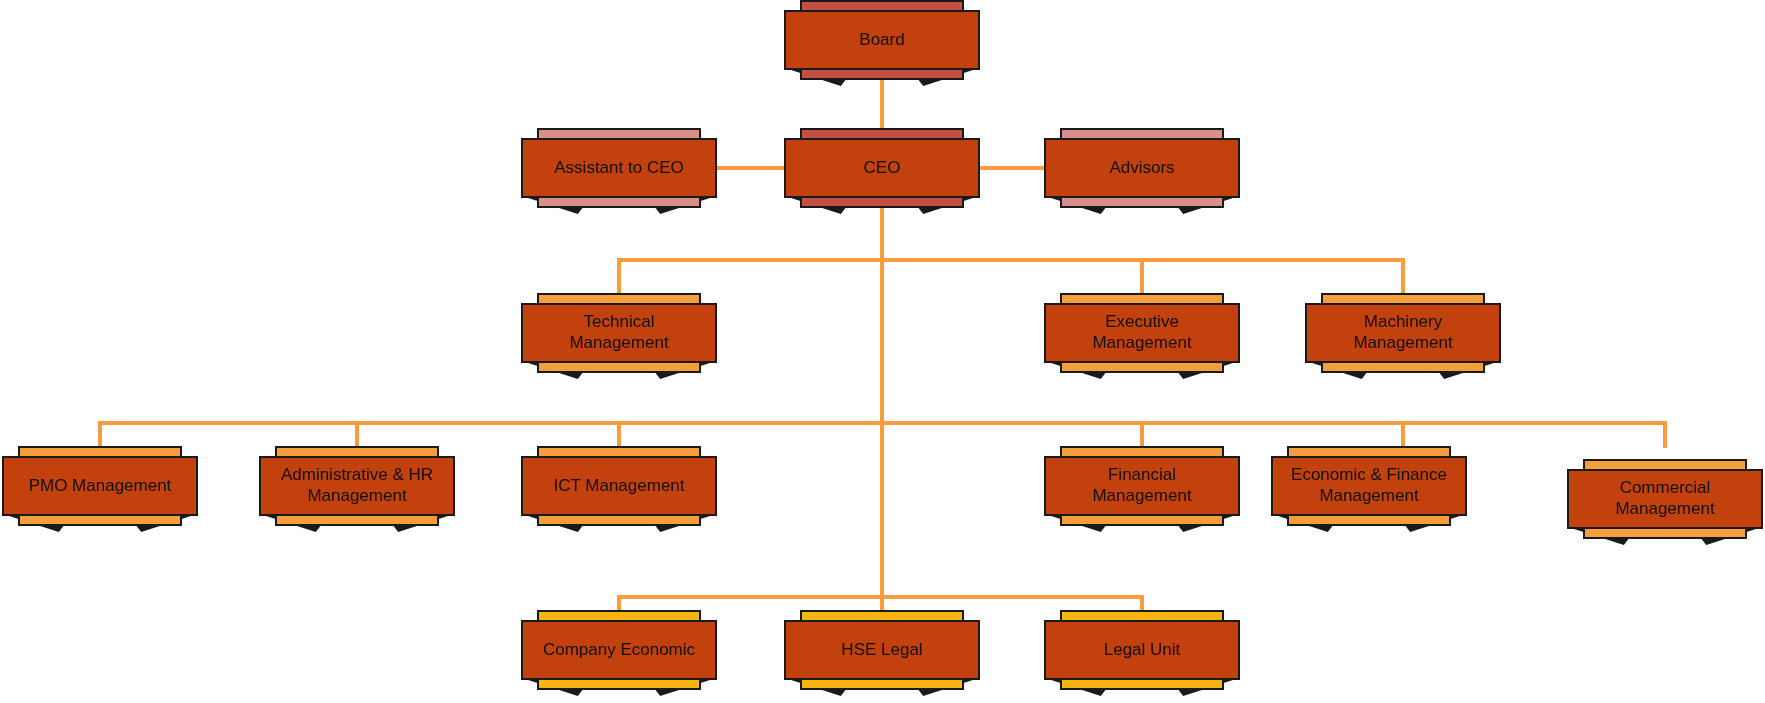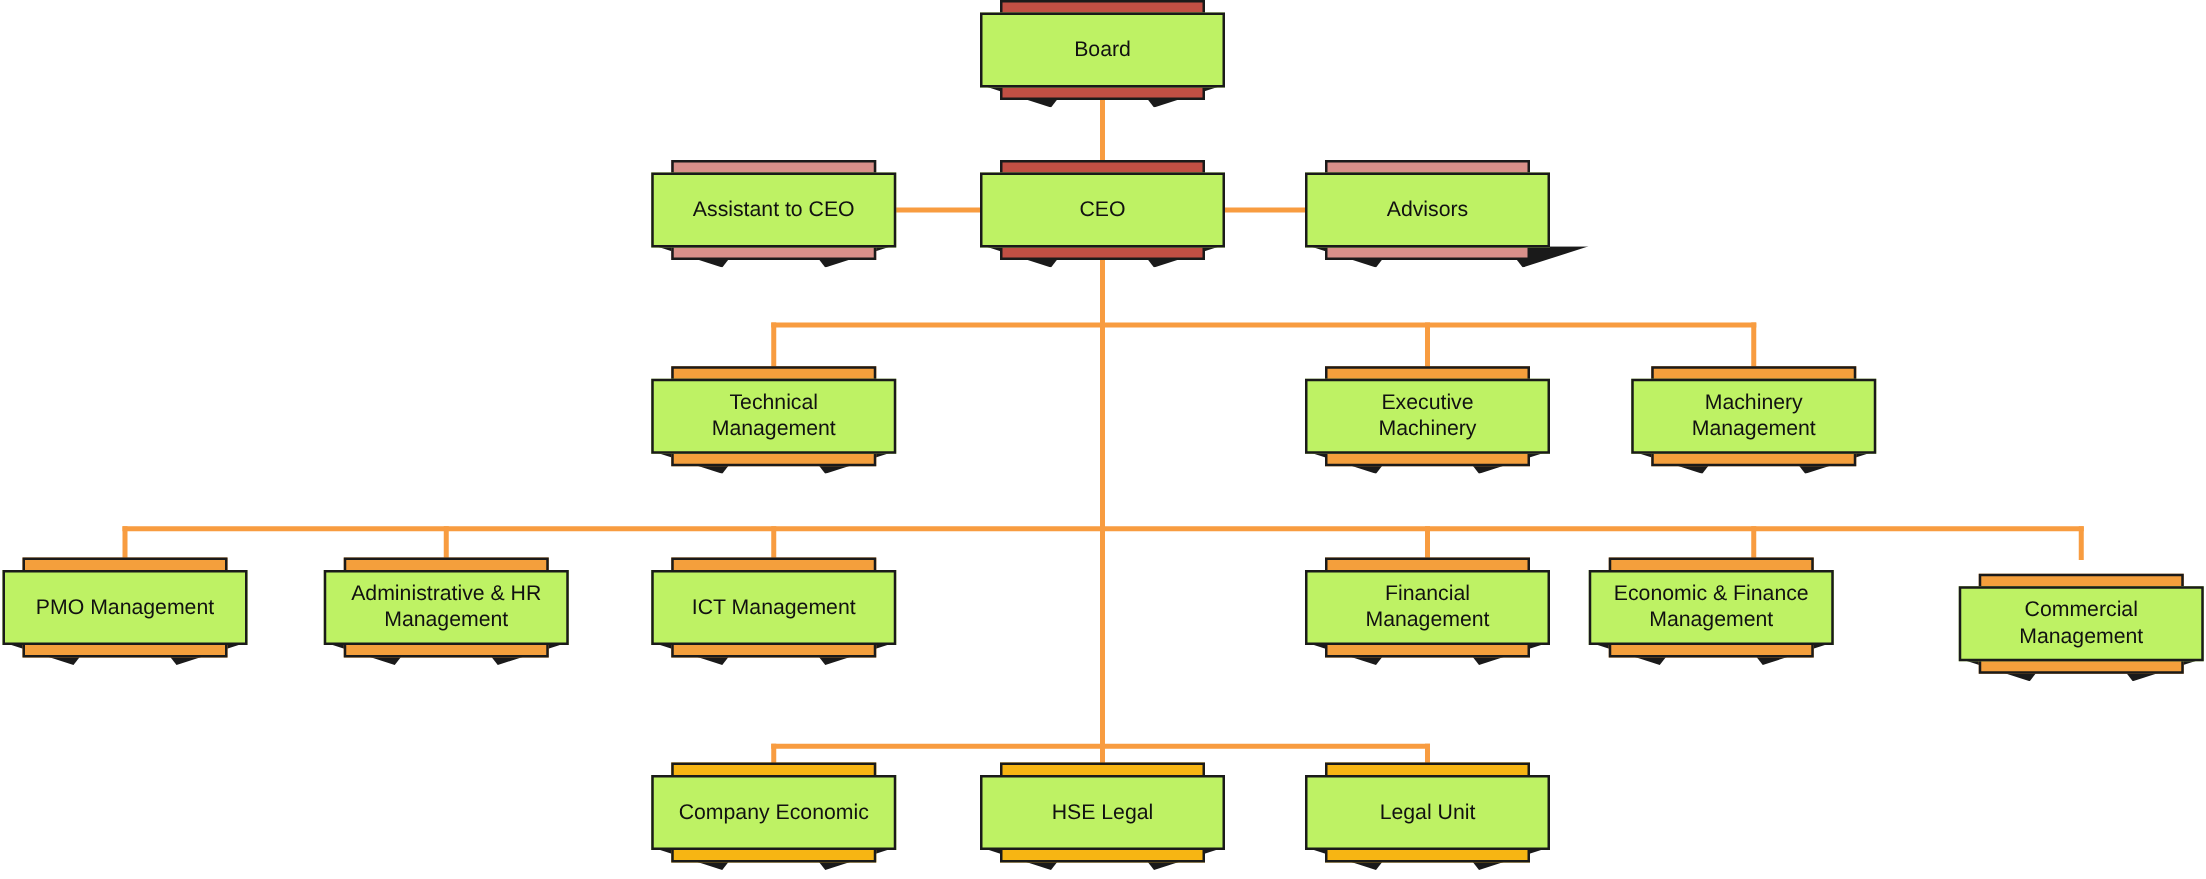--- a/index.html
+++ b/index.html
@@ -40,21 +40,21 @@
     z-index: 1;
   }
   .node .fold.left  { left: 4px;  clip-path: polygon(0 0, 100% 0, 80% 100%); }
   .node .fold.right { right: 4px; clip-path: polygon(0 0, 100% 0, 20% 100%); }
   .node .box {
     position: absolute;
     left: 0;
     top: 10px;
     width: 196px;
     height: 60px;
-    background: #bef264;
+    background: #c2410c;
     border: 2px solid #1a1a1a;
     box-sizing: border-box;
     z-index: 3;
     display: flex;
     align-items: center;
     justify-content: center;
     text-align: center;
   }
   .node .label {
     font-size: 17px;
@@ -112,21 +112,21 @@
     </div>
     <div class="node" style="left: 784px; top: 128px;">
       <div class="fold left"></div>
       <div class="fold right"></div>
       <div class="bar bottom" style="background: rgb(193, 79, 68);"></div>
       <div class="bar top" style="background: rgb(193, 79, 68);"></div>
       <div class="box">
         <span class="label">CEO</span>
       </div>
     </div>
-    <div class="node" style="left: 1044px; top: 128px; padding-left: 35px;">
+    <div class="node" style="left: 1044px; top: 128px;">
       <div class="fold left"></div>
       <div class="fold right"></div>
       <div class="bar bottom" style="background: rgb(217, 144, 138);"></div>
       <div class="bar top" style="background: rgb(217, 144, 138);"></div>
       <div class="box">
         <span class="label">Advisors</span>
       </div>
     </div>
     <div class="node" style="left: 521px; top: 293px;">
       <div class="fold left"></div>
@@ -138,21 +138,21 @@
 Management</span>
       </div>
     </div>
     <div class="node" style="left: 1044px; top: 293px;">
       <div class="fold left"></div>
       <div class="fold right"></div>
       <div class="bar bottom" style="background: rgb(244, 159, 60);"></div>
       <div class="bar top" style="background: rgb(244, 159, 60);"></div>
       <div class="box">
         <span class="label">Executive
-Machinery</span>
+Management</span>
       </div>
     </div>
     <div class="node" style="left: 1305px; top: 293px;">
       <div class="fold left"></div>
       <div class="fold right"></div>
       <div class="bar bottom" style="background: rgb(244, 159, 60);"></div>
       <div class="bar top" style="background: rgb(244, 159, 60);"></div>
       <div class="box">
         <span class="label">Machinery
 Management</span>

